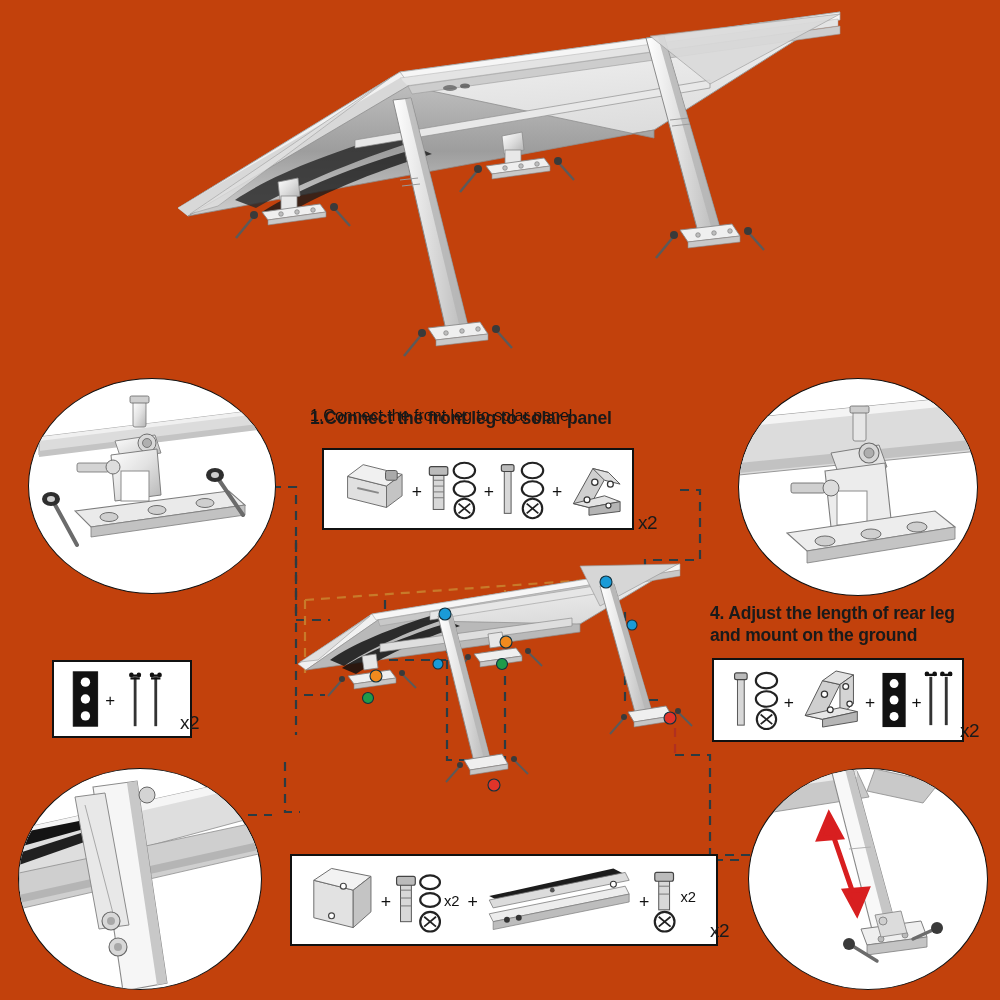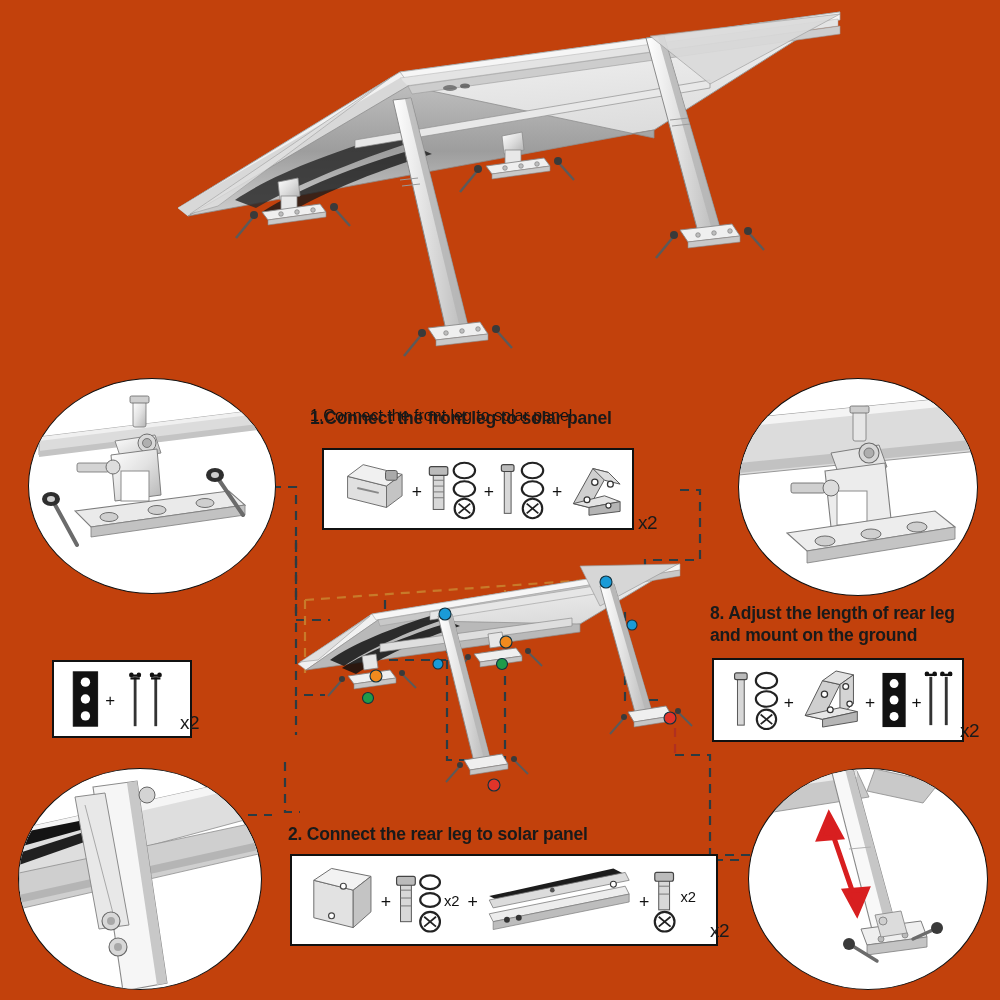--- a/index.html
+++ b/index.html
@@ -424,21 +424,21 @@
         <circle cx="82" cy="7" r="2.4" fill="#111"></circle>
         <line x1="100" y1="10" x2="100" y2="62" stroke="#333" stroke-width="3"></line>
         <path d="M94,8 L106,8 M95,11 L105,11" stroke="#111" stroke-width="2.4"></path>
         <circle cx="96" cy="7" r="2.4" fill="#111"></circle>
         <circle cx="104" cy="7" r="2.4" fill="#111"></circle>
       </g>
     </svg>
   </div>
   <div class="qty-label abs" style="left:180px; top:712px;">x2</div>
 
-  <div class="abs step-title" style="left:710px; top:602px; width:290px;">8. Adjust the length of rear leg
+  <div class="abs step-title" style="left:710px; top:602px; width:290px;">4. Adjust the length of rear leg
 and mount on the ground</div>
 
   <div class="parts-box abs" style="left:712px; top:658px; width:252px; height:84px;">
     <svg width="240" height="72" viewBox="0 0 240 72" aria-hidden="true">
 
       <g>
         <rect x="16" y="14" width="7" height="48" fill="#d8d8d8" stroke="#555" stroke-width="1"></rect>
         <rect x="13" y="8" width="13" height="7" rx="2" fill="#bbb" stroke="#444" stroke-width="1.2"></rect>
       </g>
       <g>
@@ -562,21 +562,20 @@
       <circle class="node-dot" cx="352" cy="73" r="5" fill="#1a9bd7"></circle>
       <circle class="node-dot" cx="96" cy="124" r="6" fill="#f08a1e"></circle>
       <circle class="node-dot" cx="226" cy="90" r="6" fill="#f08a1e"></circle>
       <circle class="node-dot" cx="88" cy="146" r="5.5" fill="#1f9a4a"></circle>
       <circle class="node-dot" cx="222" cy="112" r="5.5" fill="#1f9a4a"></circle>
       <circle class="node-dot" cx="390" cy="166" r="6" fill="#e0342a"></circle>
       <circle class="node-dot" cx="214" cy="233" r="6" fill="#e0342a"></circle>
     </svg>
   </div>
 
-  <div class="abs step-title" style="left:288px; top:823px; width:420px;">2. Connect the rear leg to solar panel</div>
 
   <div class="parts-box abs" style="left:290px; top:854px; width:428px; height:92px;">
     <svg width="414" height="80" viewBox="0 0 414 80" aria-hidden="true">
 
       <g>
         <polygon points="14,58 54,68 54,30 14,20" fill="#e2e2e2" stroke="#6e6e6e" stroke-width="1"></polygon>
         <polygon points="14,20 54,30 72,16 32,8" fill="#f2f2f2" stroke="#6e6e6e" stroke-width="1"></polygon>
         <polygon points="54,30 72,16 72,52 54,68" fill="#c4c4c4" stroke="#6e6e6e" stroke-width="1"></polygon>
         <circle cx="44" cy="26" r="3" fill="#fff" stroke="#444" stroke-width="1.2"></circle>
         <circle cx="32" cy="56" r="3" fill="#fff" stroke="#444" stroke-width="1.2"></circle>

